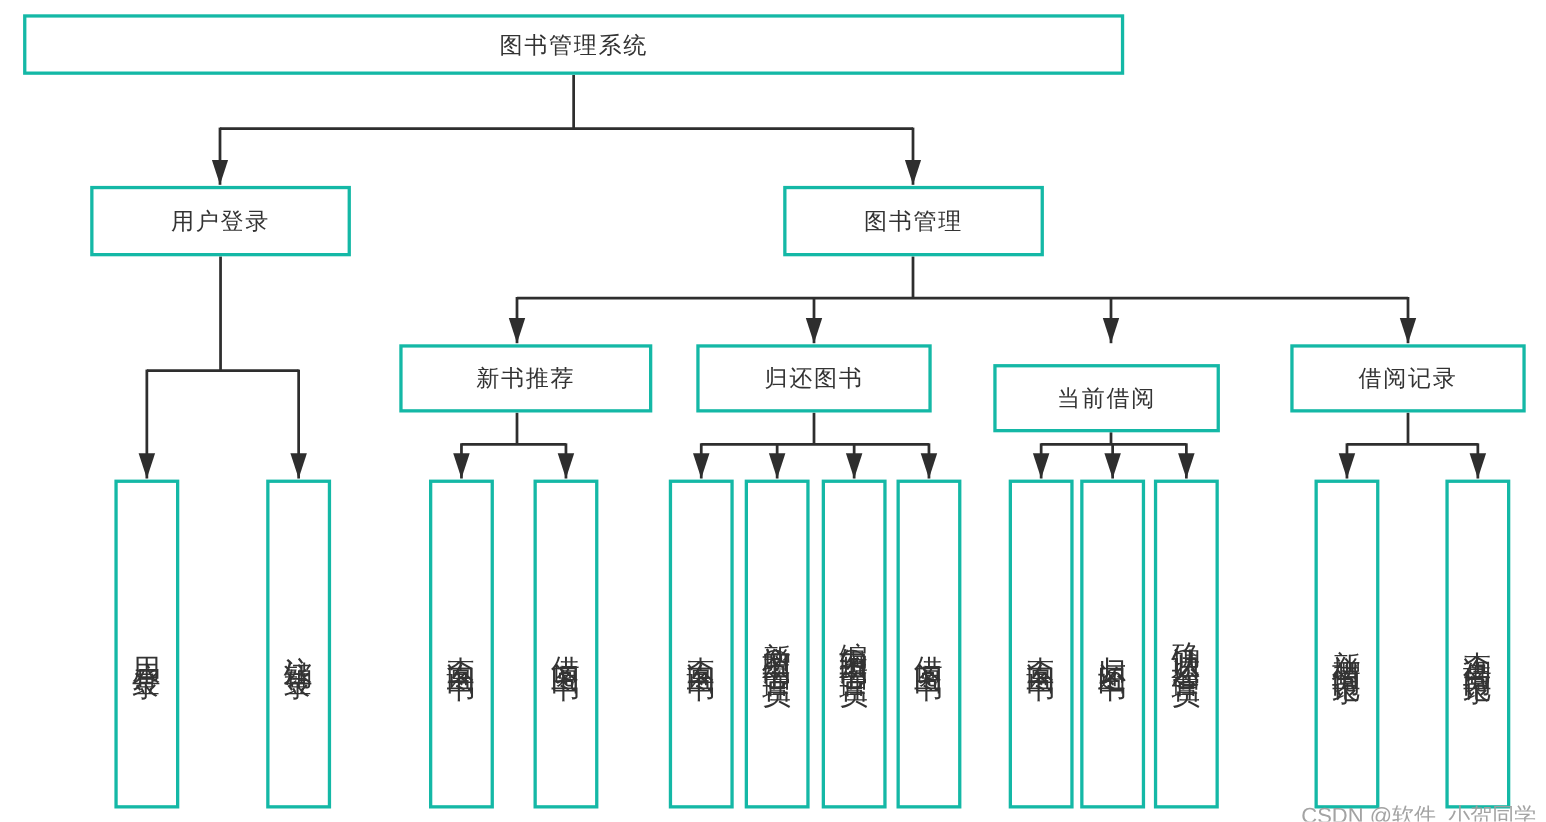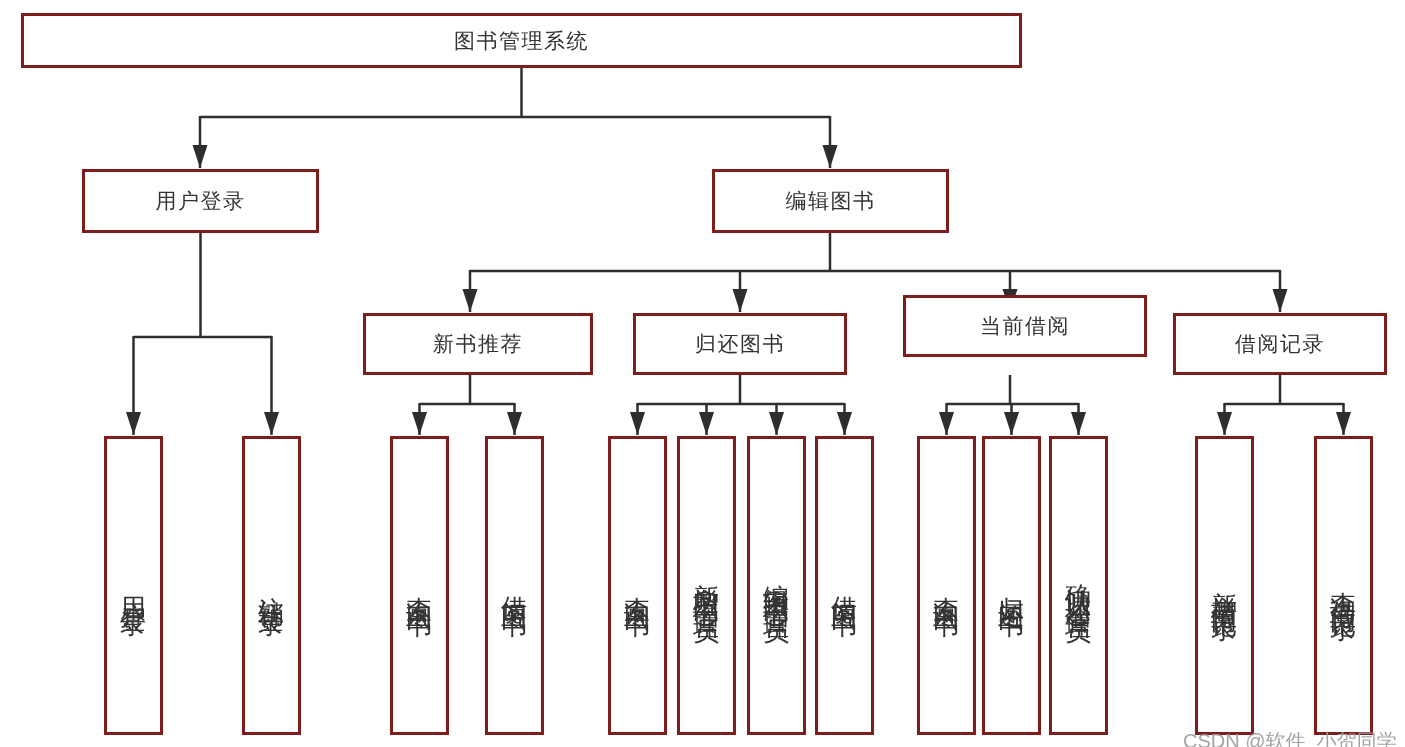--- a/index.html
+++ b/index.html
@@ -9,21 +9,21 @@
     height: 747px;
     background: #ffffff;
     font-family: "Liberation Sans", "DejaVu Sans", sans-serif;
     overflow: hidden;
   }
   #wires { position: absolute; left: 0; top: 0; z-index: 1; }
   .node {
     position: absolute;
     z-index: 2;
     background: #ffffff;
-    border: 3px solid #7f1d1d;
+    border: 3px solid #14b8a6;
     box-sizing: border-box;
     display: flex;
     align-items: center;
     justify-content: center;
   }
   .node.h .lbl {
     font-size: 21px;
     color: #333333;
     letter-spacing: 1.5px;
     white-space: nowrap;
@@ -102,30 +102,30 @@
   </svg>
 
   <div class="node h" style="left:21px;top:13px;width:1001px;height:55px">
     <span class="lbl">图书管理系统</span>
   </div>
 
   <div class="node h" style="left:82px;top:169px;width:237px;height:64px">
     <span class="lbl">用户登录</span>
   </div>
   <div class="node h" style="left:712px;top:169px;width:237px;height:64px">
-    <span class="lbl">编辑图书</span>
+    <span class="lbl">图书管理</span>
   </div>
 
   <div class="node h" style="left:363px;top:313px;width:230px;height:62px">
     <span class="lbl">新书推荐</span>
   </div>
   <div class="node h" style="left:633px;top:313px;width:214px;height:62px">
     <span class="lbl">归还图书</span>
   </div>
-  <div class="node h" style="left:903px;top:295px;width:244px;height:62px">
+  <div class="node h" style="left:903px;top:331px;width:206px;height:62px">
     <span class="lbl">当前借阅</span>
   </div>
   <div class="node h" style="left:1173px;top:313px;width:214px;height:62px">
     <span class="lbl">借阅记录</span>
   </div>
 
   <div class="node v" style="left:104px;top:436px;width:59px;height:299px">
     <span class="lbl">用户登录</span>
   </div>
   <div class="node v" style="left:242px;top:436px;width:59px;height:299px">

